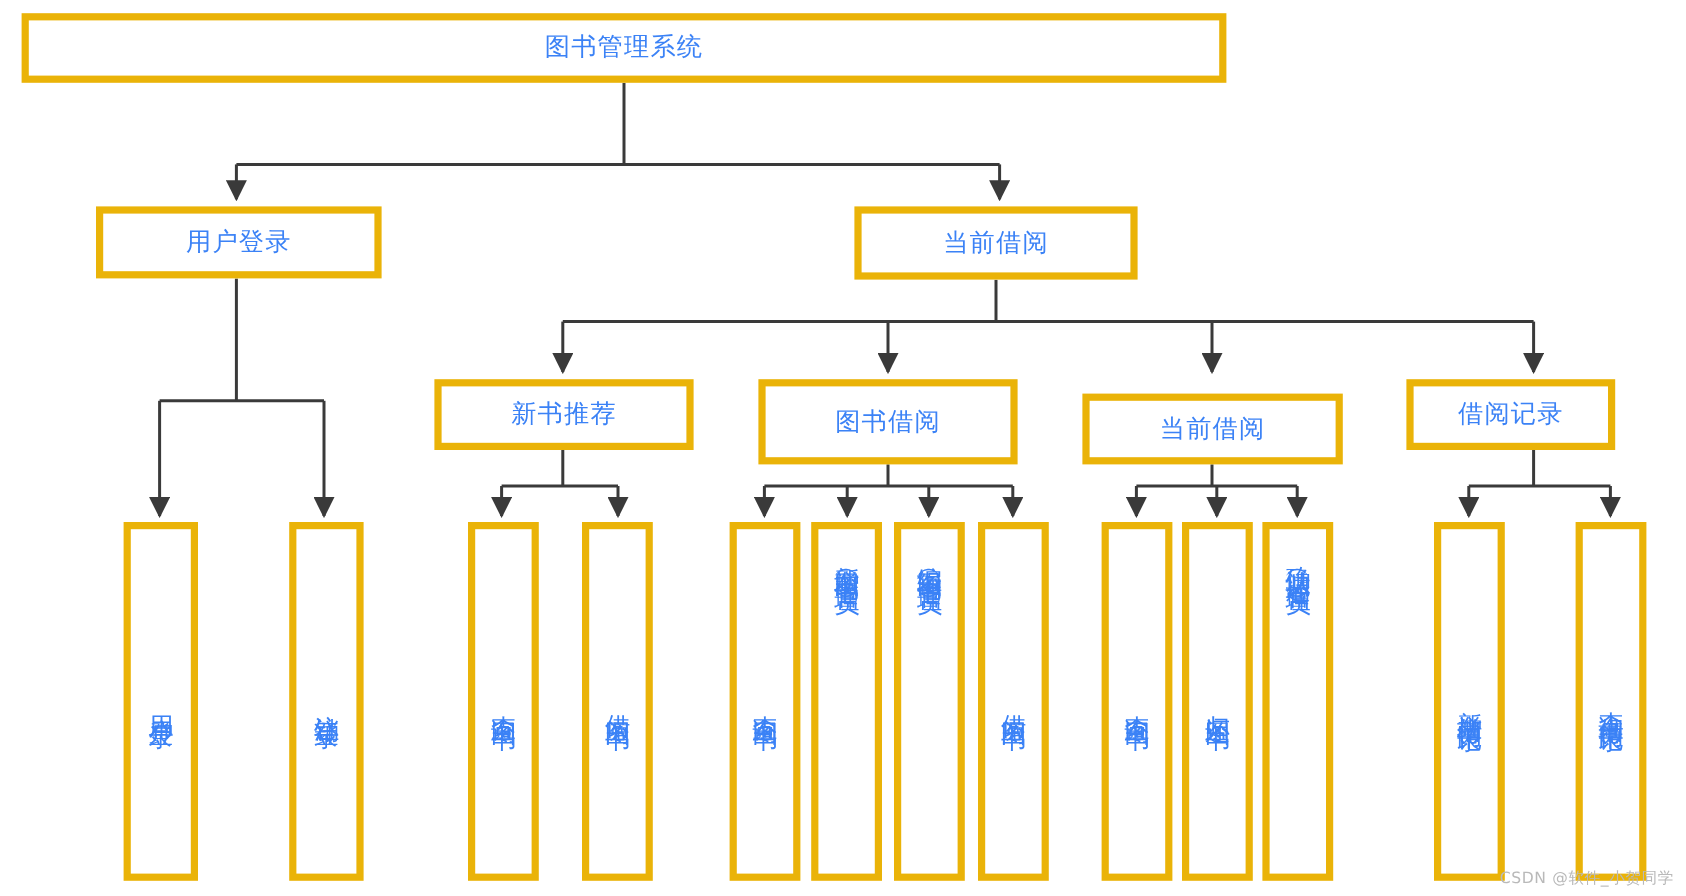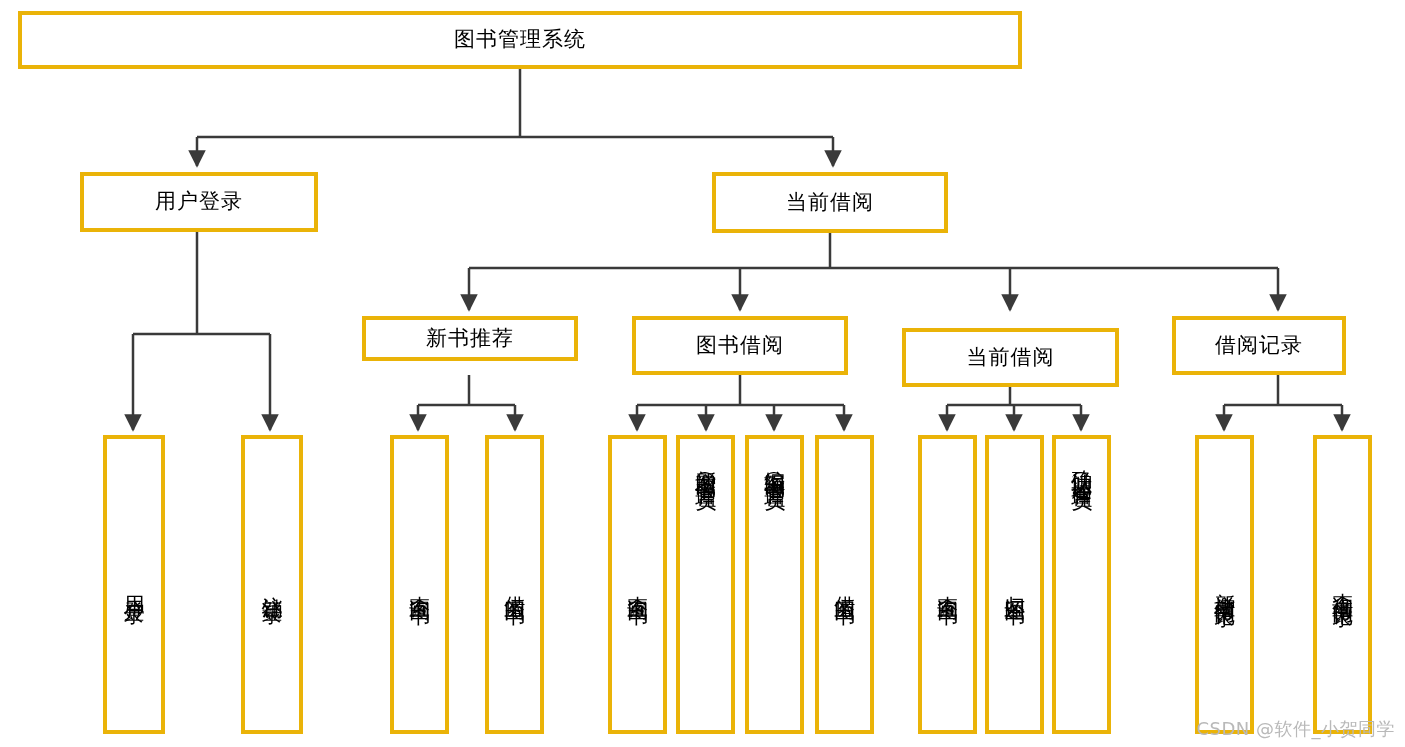--- a/index.html
+++ b/index.html
@@ -17,26 +17,26 @@
   }
   #edges{
     position:absolute;
     left:0; top:0;
     width:1405px; height:747px;
     pointer-events:none;
   }
   .node{
     position:absolute;
     box-sizing:border-box;
-    border:4px solid #eab308;
+    border:6px solid #eab308;
     background:#ffffff;
     display:flex;
     align-items:center;
     justify-content:center;
-    color:#000000;
+    color:#3b82f6;
     z-index:2;
   }
   .node.h{
     font-size:21px;
     letter-spacing:1px;
     line-height:1.1;
     white-space:nowrap;
   }
   .node.v{
     align-items:flex-start;
@@ -52,21 +52,21 @@
     display:block;
   }
   .node.v.mid{
     align-items:center;
     padding-top:0;
   }
   #watermark{
     position:absolute;
     right:10px;
     bottom:6px;
-    font-size:18px;
+    font-size:13px;
     color:#b9b9b9;
     letter-spacing:0.5px;
     white-space:nowrap;
     z-index:5;
     pointer-events:none;
   }
 </style>
 </head>
 <body>
 
@@ -127,25 +127,25 @@
   </div>
 
   <div class="node h" style="left:80px; top:172px; width:238px; height:60px;">
     <span>用户登录</span>
   </div>
 
   <div class="node h" style="left:712px; top:172px; width:236px; height:61px;">
     <span>当前借阅</span>
   </div>
 
-  <div class="node h" style="left:362px; top:316px; width:216px; height:45px;">
+  <div class="node h" style="left:362px; top:316px; width:216px; height:59px;">
     <span>新书推荐</span>
   </div>
 
-  <div class="node h" style="left:632px; top:316px; width:216px; height:59px;">
+  <div class="node h" style="left:632px; top:316px; width:216px; height:71px;">
     <span>图书借阅</span>
   </div>
 
   <div class="node h" style="left:902px; top:316px; width:217px; height:59px;margin-top:12px;">
     <span>当前借阅</span>
   </div>
 
   <div class="node h" style="left:1172px; top:316px; width:174px; height:59px;">
     <span>借阅记录</span>
   </div>

